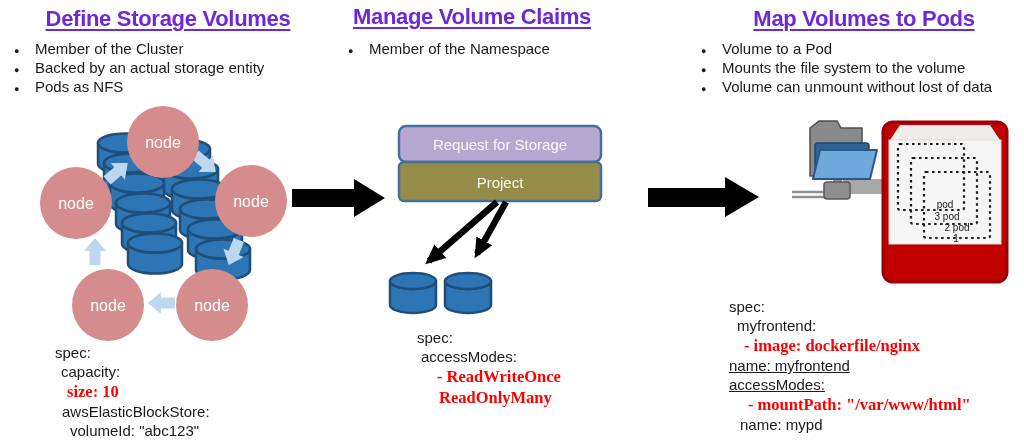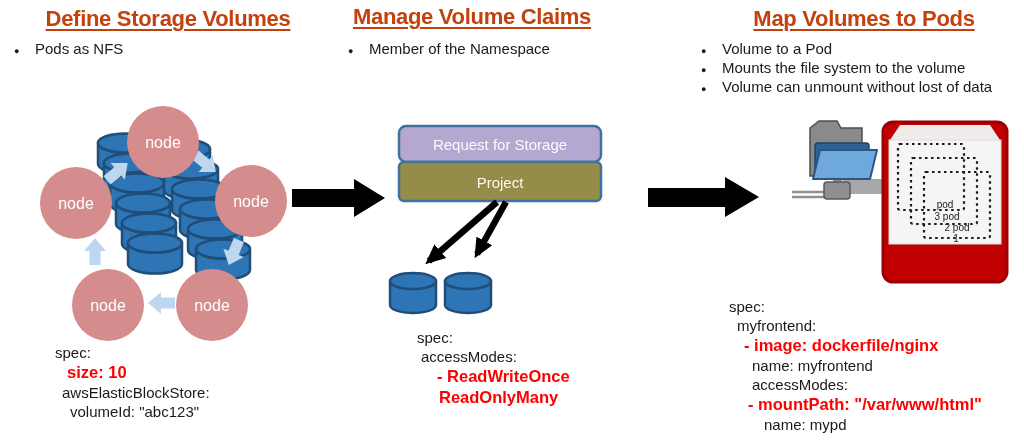--- a/index.html
+++ b/index.html
@@ -2,50 +2,52 @@
 <html><head>
 <meta charset="utf-8">
 <style>
   html,body{margin:0;padding:0;}
   body{
     width:1024px;height:441px;position:relative;overflow:hidden;
     background:#ffffff;font-family:"Liberation Sans",sans-serif;color:#1a1a1a;
   }
   .abs{position:absolute;}
   .col-title{
-    font-size:22px;font-weight:bold;text-align:center;color:#c2410c;
+    font-size:22px;font-weight:bold;text-align:center;color:#6d28d9;
     text-decoration:underline;text-decoration-thickness:2px;text-underline-offset:3px;
     letter-spacing:-0.3px;white-space:nowrap;
   }
   ul.bullets{margin:0;padding:0;list-style:none;}
   ul.bullets li{
     position:relative;font-size:15px;line-height:19px;padding-left:27px;
     white-space:nowrap;color:#1a1a1a;
   }
   ul.bullets li::before{
     content:"●";position:absolute;left:6px;top:3px;font-size:9px;color:#1a1a1a;
   }
   .code{font-size:15px;line-height:19px;color:#1a1a1a;}
   .code div{white-space:pre;}
-  .code .red{color:#ff0000;font-weight:bold;font-size:16.5px;line-height:21px;}
+  .code .red{color:#ff0000;font-weight:bold;font-size:16.5px;line-height:21px;font-family:Liberation Serif, serif;}
   .i1{margin-left:6px;}  .i2{margin-left:12px;}
   .i3{margin-left:7px;}  .i4{margin-left:15px;}
   .j1{margin-left:4px;}  .j2{margin-left:20px;} .j3{margin-left:22px;}
-  .k1{margin-left:8px;}  .k2{margin-left:15px;} .k3{margin-left:23px;}
-  .k4{margin-left:19px;} .k5{margin-left:35px;}
+  .k1{margin-left:8px;}  .k2{margin-left:15px;} .k3{text-decoration:underline;}
+  .k4{margin-left:19px;} .k5{margin-left:11px;}
   svg text{font-family:"Liberation Sans",sans-serif;}
 </style>
 </head>
 <body>
 
 <div class="abs col-title" style="left:6px;top:6px;width:324px;">Define Storage Volumes</div>
 <div class="abs col-title" style="left:338px;top:4px;width:268px;">Manage Volume Claims</div>
 <div class="abs col-title" style="left:702px;top:6px;width:324px;">Map Volumes to Pods</div>
 
 <ul class="bullets abs" style="left:8px;top:39px;width:330px;">
+  <li>Member of the Cluster</li>
+  <li>Backed by an actual storage entity</li>
   <li>Pods as NFS</li>
 </ul>
 <ul class="bullets abs" style="left:342px;top:39px;width:345px;">
   <li>Member of the Namespace</li>
 </ul>
 <ul class="bullets abs" style="left:695px;top:39px;width:330px;">
   <li>Volume to a Pod</li>
   <li>Mounts the file system to the volume</li>
   <li>Volume can unmount without lost of data</li>
 </ul>
@@ -101,20 +103,21 @@
     <text x="83" y="206" font-size="16" fill="#ffffff" text-anchor="middle">node</text>
   </g>
   <g>
     <circle cx="187" cy="200" r="36" fill="#D58C8C"></circle>
     <text x="187" y="206" font-size="16" fill="#ffffff" text-anchor="middle">node</text>
   </g>
 </svg>
 
 <div class="code abs" style="left:55px;top:343px;">
   <div>spec:</div>
+  <div class="i1">capacity:</div>
   <div class="i2 red">size: 10</div>
   <div class="i3">awsElasticBlockStore:</div>
   <div class="i4">volumeId: "abc123"</div>
 </div>
 
 <svg class="abs" style="left:292px;top:177px;" width="96" height="42" viewBox="0 0 96 42">
   <polygon points="0,12 62,12 62,2 93,21 62,40 62,30 0,30" fill="#000000"></polygon>
 </svg>
 
 <svg class="abs" style="left:385px;top:118px;" width="228" height="202" viewBox="0 0 228 202">

